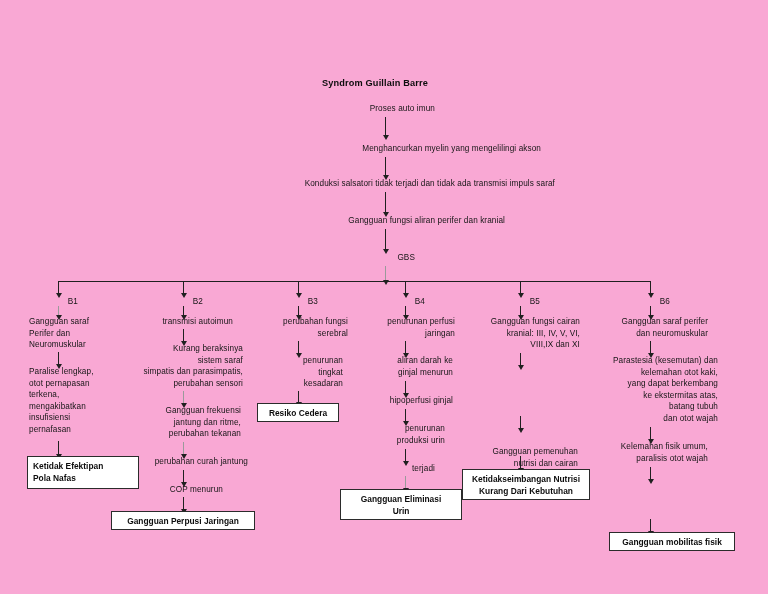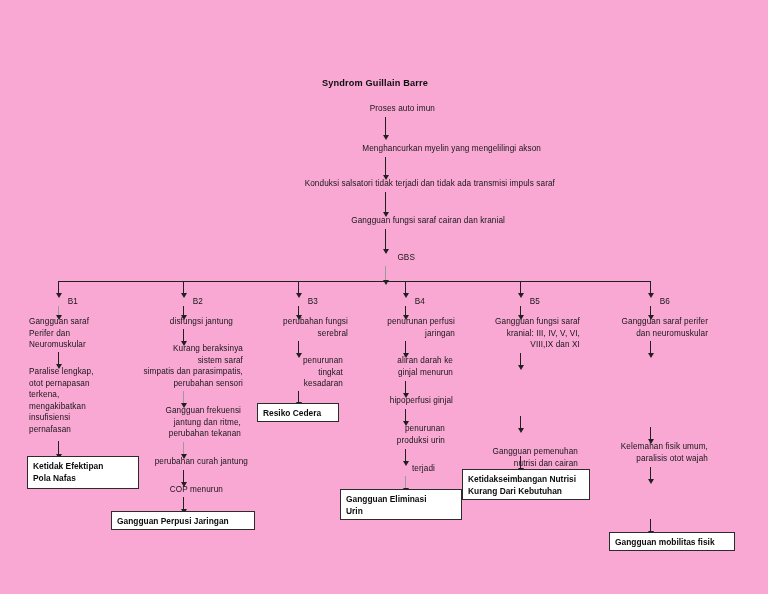--- a/index.html
+++ b/index.html
@@ -36,20 +36,21 @@
     color: #0d0d0d;
     white-space: nowrap;
   }
   .boxed {
     position: absolute;
     border: 1.4px solid #2b2b2b;
     font-size: 8.4px;
     font-weight: bold;
     line-height: 12.4px;
     color: #0d0d0d;
+    text-align: center;
     box-sizing: border-box;
     padding: 3px 5px;
     white-space: pre-line;
     background: #ffffff;
   }
   .boxed.left { text-align: left; }
   
   .arrow {
     position: absolute;
     width: 1px;
@@ -83,21 +84,21 @@
 
   <div class="node" style="left:335px; top:103px; width:100px;">Proses auto imun</div>
   <div class="arrow" style="left:385px; top:117px; height:18px;"></div>
 
   <div class="node" style="left:261px; top:143px; width:280px;">Menghancurkan myelin yang mengelilingi akson</div>
   <div class="arrow" style="left:385px; top:157px; height:18px;"></div>
 
   <div class="node" style="left:215px; top:178px; width:340px;">Konduksi salsatori tidak terjadi dan tidak ada transmisi impuls saraf</div>
   <div class="arrow" style="left:385px; top:192px; height:20px;"></div>
 
-  <div class="node" style="left:265px; top:215px; width:240px;">Gangguan fungsi saraf cairan dan kranial</div>
+  <div class="node" style="left:265px; top:215px; width:240px;">Gangguan fungsi aliran perifer dan kranial</div>
   <div class="arrow" style="left:385px; top:229px; height:20px;"></div>
 
   <div class="node" style="left:355px; top:252px; width:60px;">GBS</div>
   <div class="arrow faint" style="left:385px; top:266px; height:14px;"></div>
 
   <div class="hline" style="left:58px; top:281px; width:593px;"></div>
 
   <div class="arrow" style="left:58px;  top:281px; height:12px;"></div>
   <div class="arrow" style="left:183px; top:281px; height:12px;"></div>
   <div class="arrow" style="left:298px; top:281px; height:12px;"></div>
@@ -126,21 +127,21 @@
   <div class="node left" style="left:29px; top:366px; width:112px;">Paralise lengkap,
 otot pernapasan
 terkena,
  mengakibatkan
 insufisiensi
 pernafasan</div>
   <div class="arrow" style="left:58px; top:441px; height:13px;"></div>
   <div class="boxed left" style="left:27px; top:456px; width:112px; height:33px;">Ketidak Efektipan
 Pola Nafas</div>
 
-  <div class="node" style="left:133px; top:316px; width:100px;">disfungsi jantung</div>
+  <div class="node" style="left:133px; top:316px; width:100px;">transmisi autoimun</div>
   <div class="arrow" style="left:183px; top:329px; height:12px;"></div>
   <div class="node" style="left:123px; top:343px; width:120px;">Kurang beraksinya
 sistem saraf
 simpatis dan parasimpatis,
 perubahan sensori</div>
   <div class="arrow faint" style="left:183px; top:391px; height:12px;"></div>
   <div class="node" style="left:125px; top:405px; width:116px;">Gangguan frekuensi
 jantung dan ritme,
 perubahan tekanan</div>
   <div class="arrow faint" style="left:183px; top:442px; height:12px;"></div>
@@ -168,34 +169,40 @@
   <div class="node" style="left:357px; top:395px; width:96px;">hipoperfusi ginjal</div>
   <div class="arrow" style="left:405px; top:409px; height:12px;"></div>
   <div class="node" style="left:365px; top:423px; width:80px;">penurunan
 produksi urin</div>
   <div class="arrow" style="left:405px; top:449px; height:12px;"></div>
   <div class="node" style="left:375px; top:463px; width:60px;">terjadi</div>
   <div class="arrow faint" style="left:405px; top:476px; height:12px;"></div>
   <div class="boxed" style="left:340px; top:489px; width:122px; height:31px;">Gangguan Eliminasi
 Urin</div>
 
-  <div class="node" style="left:460px; top:316px; width:120px;">Gangguan fungsi saraf
+  <div class="node" style="left:460px; top:316px; width:120px;">Gangguan fungsi cairan
 kranial: III, IV, V, VI,
 VIII,IX dan XI</div>
   <div class="arrow" style="left:520px; top:353px; height:12px;"></div>
   <div class="arrow" style="left:520px; top:416px; height:12px;"></div>
   <div class="node" style="left:462px; top:446px; width:116px;">Gangguan pemenuhan
 nutrisi dan cairan</div>
   <div class="arrow" style="left:520px; top:456px; height:12px;"></div>
   <div class="boxed" style="left:462px; top:469px; width:128px; height:31px;">Ketidakseimbangan Nutrisi
 Kurang Dari Kebutuhan</div>
 
   <div class="node" style="left:592px; top:316px; width:116px;">Gangguan saraf perifer
 dan neuromuskular</div>
   <div class="arrow" style="left:650px; top:341px; height:12px;"></div>
+  <div class="node" style="left:582px; top:355px; width:136px;">Parastesia (kesemutan) dan
+kelemahan otot kaki,
+yang dapat berkembang
+ke ekstermitas atas,
+batang tubuh
+dan otot wajah</div>
   <div class="arrow" style="left:650px; top:427px; height:12px;"></div>
   <div class="node" style="left:592px; top:441px; width:116px;">Kelemahan fisik umum,
 paralisis otot wajah</div>
   <div class="arrow" style="left:650px; top:467px; height:12px;"></div>
   <div class="arrow" style="left:650px; top:519px; height:12px;"></div>
   <div class="boxed" style="left:609px; top:532px; width:126px; height:19px;">Gangguan mobilitas fisik</div>
 
 </div>
 
 </body></html>

